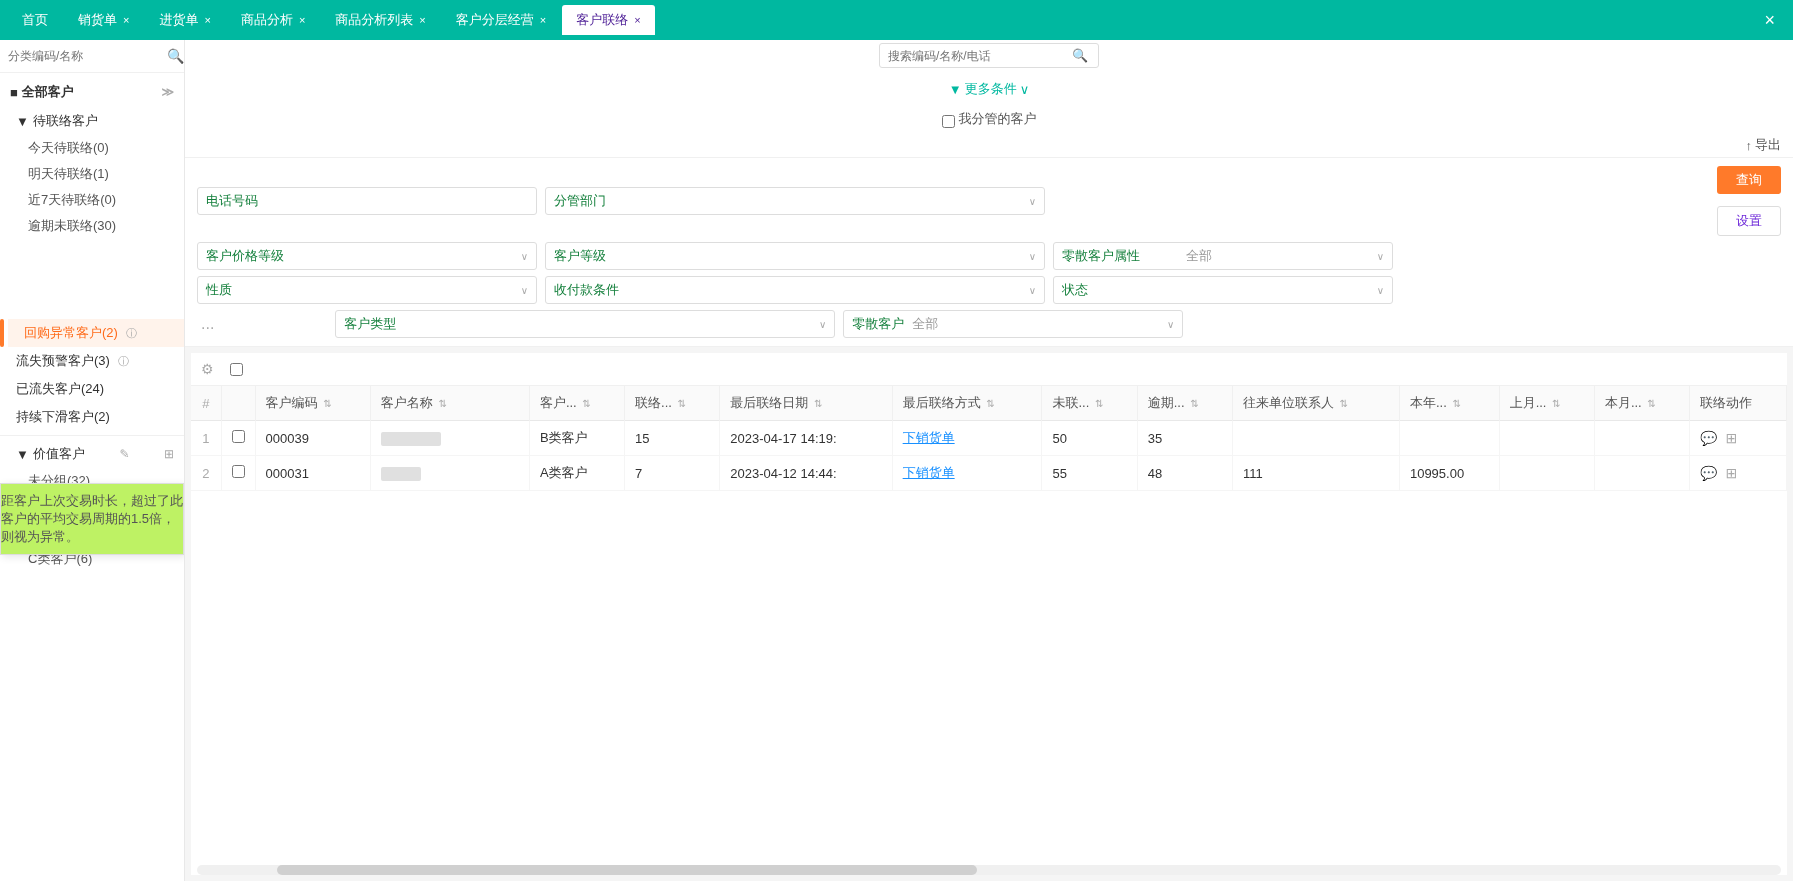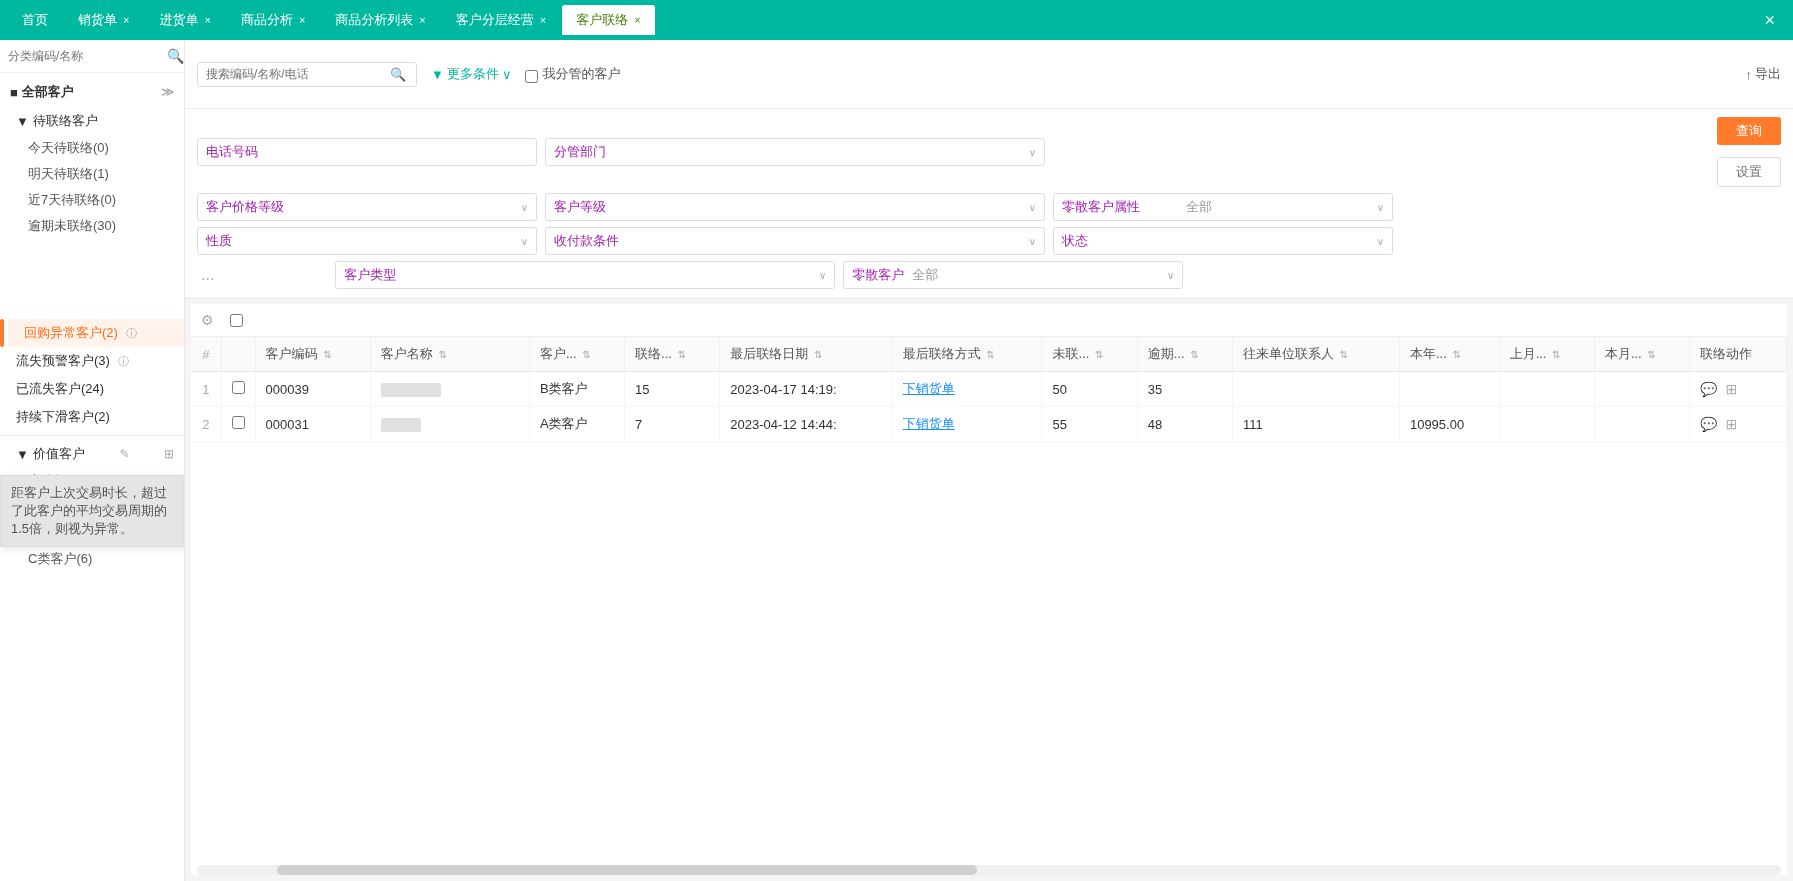--- a/index.html
+++ b/index.html
@@ -18,21 +18,21 @@
       padding: 6px 14px;
       color: #fff;
       cursor: pointer;
       border-radius: 3px 3px 0 0;
       white-space: nowrap;
       font-size: 13px;
       display: flex;
       align-items: center;
       gap: 4px;
     }
-    .nav-tab.active { background: #fff; color: #4d7c0f; justify-content: center; }
+    .nav-tab.active { background: #fff; color: #4c1d95; justify-content: center; }
     .nav-tab .close-x { font-size: 11px; color: inherit; margin-left: 2px; }
     .nav-close-btn {
       margin-left: auto;
       color: #fff;
       cursor: pointer;
       font-size: 18px;
       padding: 4px 10px;
     }
 
     
@@ -102,49 +102,50 @@
       align-items: center;
       gap: 4px;
       cursor: pointer;
     }
     .sidebar-sub-group .edit-icon { margin-left: auto; color: #aaa; font-size: 12px; }
 
     
     .tooltip-box {
       position: absolute;
       left: 0;
-      top: 236px;
-      background: #e5e5e5;
+      top: 244px;
+      background: #bef264;
       border: 1px solid #ddd;
-      padding: 8px 10px;
+      padding: 8px 0;
       font-size: 12px;
       color: #555;
       box-shadow: 2px 2px 8px rgba(0,0,0,0.1);
       z-index: 100;
       max-width: 340px;
     }
 
     
     .content-area {
       flex: 1;
       display: flex;
       flex-direction: column;
       background: #f5f5f5;
       overflow: hidden;
     }
 
     
     .filter-bar {
       background: #fff;
-      padding: 21px 12px;
+      padding: 3px 12px;
       display: flex;
       align-items: center;
       gap: 8px;
       border-bottom: 1px solid #f0f0f0;
       flex-shrink: 0;
+      flex-direction: column;
     }
     .filter-search-input {
       border: 1px solid #ddd;
       border-radius: 3px;
       padding: 4px 8px;
       width: 220px;
       font-size: 12px;
       display: flex;
       align-items: center;
       gap: 4px;
@@ -204,21 +205,21 @@
       min-width: 180px;
       background: #fff;
       position: relative;
       flex: 1;
       max-width: 340px;
       gap: 4px;
       font-size: 12px;
       color: #999;
     }
     .filter-field .label {
-      color: #a21caf;
+      color: #15803d;
       white-space: nowrap;
       flex-shrink: 0;
     }
     .filter-field .caret {
       margin-left: auto;
       color: #aaa;
       font-size: 10px;
     }
     .filter-field-wide {
       flex: 2;
@@ -234,21 +235,21 @@
       background: #ff7a2a;
       color: #fff;
       border: none;
       border-radius: 3px;
       padding: 5px 18px;
       cursor: pointer;
       font-size: 13px;
     }
     .btn-settings {
       background: #fff;
-      color: #737373;
+      color: #6d28d9;
       border: 1px solid #ddd;
       border-radius: 3px;
       padding: 5px 18px;
       cursor: pointer;
       font-size: 13px;
     }
     .filter-dots {
       color: #aaa;
       font-size: 16px;
       cursor: pointer;

